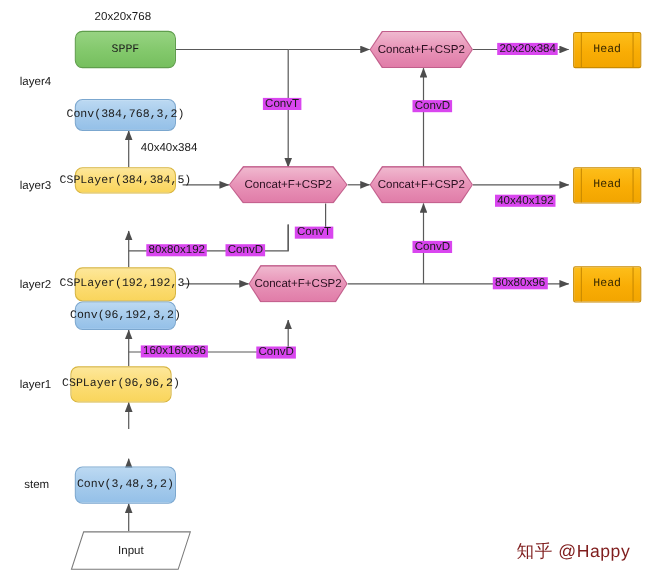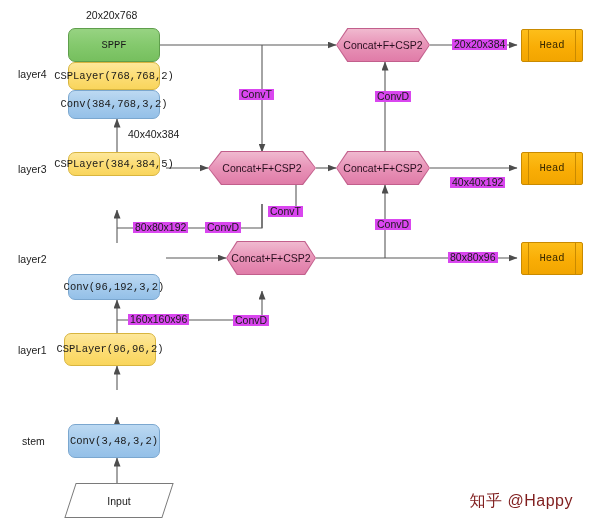--- a/index.html
+++ b/index.html
@@ -202,27 +202,27 @@
   </svg>
 
   <div class="rowlabel" style="left:18px; top:68px;">layer4</div>
   <div class="rowlabel" style="left:18px; top:163px;">layer3</div>
   <div class="rowlabel" style="left:18px; top:253px;">layer2</div>
   <div class="rowlabel" style="left:18px; top:344px;">layer1</div>
   <div class="rowlabel" style="left:22px; top:435px;">stem</div>
 
   <div class="node box green" style="left:68px; top:28px; width:92px; height:34px;">SPPF</div>
 
-  <div class="node box yellow" style="left:68px; top:62px; width:92px; height:28px;">CSPLayer(768,768,2)</div>
 
   <div class="node box blue" style="left:68px; top:90px; width:92px; height:29px;">Conv(384,768,3,2)</div>
 
   <div class="node box yellow" style="left:68px; top:152px; width:92px; height:24px;">CSPLayer(384,384,5)</div>
 
 
+  <div class="node box yellow" style="left:68px; top:243px; width:92px; height:31px;">CSPLayer(192,192,3)</div>
 
   <div class="node box blue" style="left:68px; top:274px; width:92px; height:26px;">Conv(96,192,3,2)</div>
 
   <div class="node box yellow" style="left:64px; top:333px; width:92px; height:33px;">CSPLayer(96,96,2)</div>
 
 
   <div class="node box blue" style="left:68px; top:424px; width:92px; height:34px;">Conv(3,48,3,2)</div>
 
   <div class="para" style="left:70px; top:483px; width:98px; height:35px;">
     <span class="parabg"></span>

